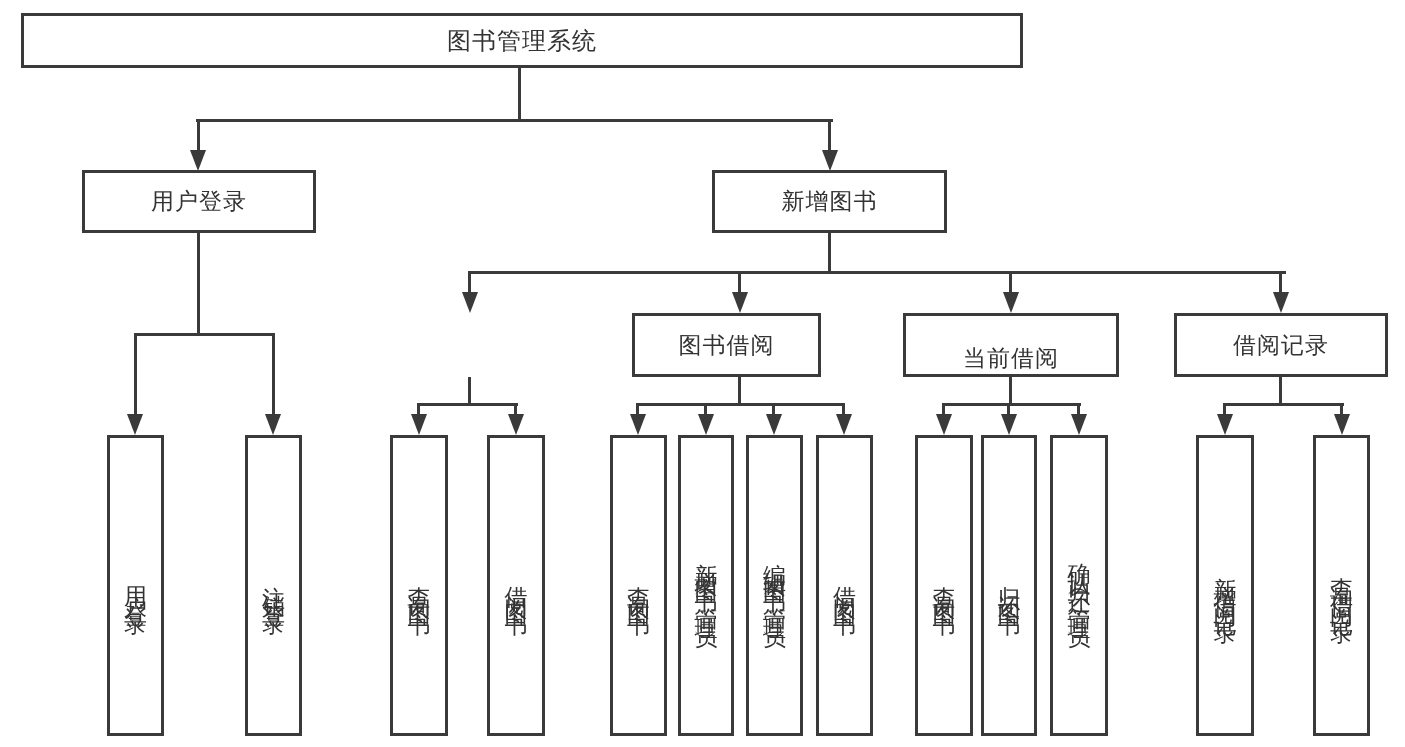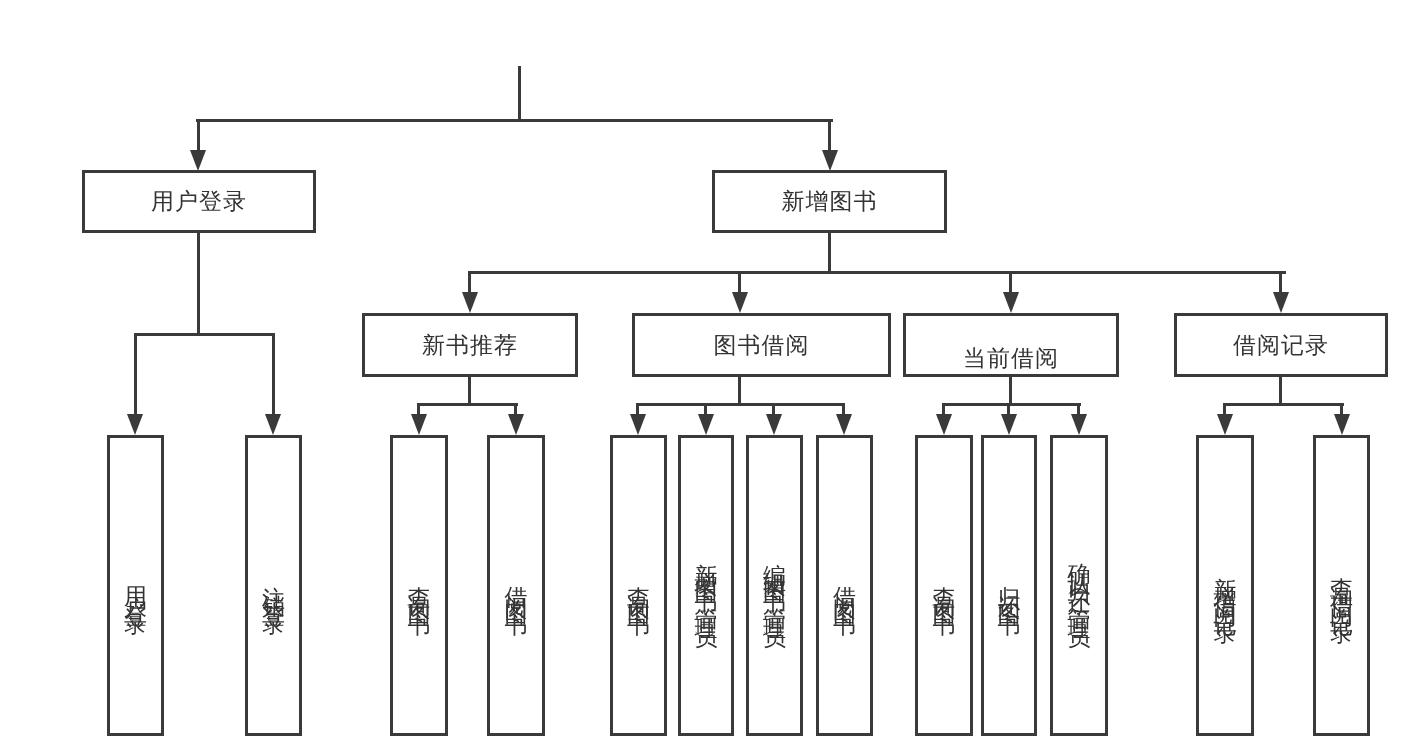--- a/index.html
+++ b/index.html
@@ -77,32 +77,32 @@
   <div class="line" style="left:1077px;top:403px;width:3px;height:12px;"></div>
   <div class="arrow" style="left:1071px;top:414px;"></div>
 
   <div class="line" style="left:1279px;top:377px;width:3px;height:29px;"></div>
   <div class="line" style="left:1223px;top:403px;width:121px;height:3px;"></div>
   <div class="line" style="left:1223px;top:403px;width:3px;height:12px;"></div>
   <div class="arrow" style="left:1217px;top:414px;"></div>
   <div class="line" style="left:1340px;top:403px;width:3px;height:12px;"></div>
   <div class="arrow" style="left:1334px;top:414px;"></div>
 
+  <div class="box rootbox" style="left:21px;top:13px;width:1002px;height:55px;">
+    <span>图书管理系统</span>
+  </div>
 
   <div class="box" style="left:82px;top:170px;width:234px;height:63px;">
     <span>用户登录</span>
   </div>
   <div class="box" style="left:712px;top:170px;width:235px;height:63px;">
     <span>新增图书</span>
   </div>
 
-  <div class="box" style="left:362px;top:313px;width:216px;height:64px;">
-    <span>新书推荐</span>
-  </div>
-  <div class="box" style="left:632px;top:313px;width:259px;height:64px;">
+  <div class="box" style="left:632px;top:313px;width:189px;height:64px;">
     <span>图书借阅</span>
   </div>
   <div class="box" style="left:903px;top:313px;width:216px;height:64px;align-items:flex-end;">
     <span>当前借阅</span>
   </div>
   <div class="box" style="left:1174px;top:313px;width:214px;height:64px;">
     <span>借阅记录</span>
   </div>
 
   <div class="box vbox" style="left:107px;top:435px;width:57px;height:301px;">

